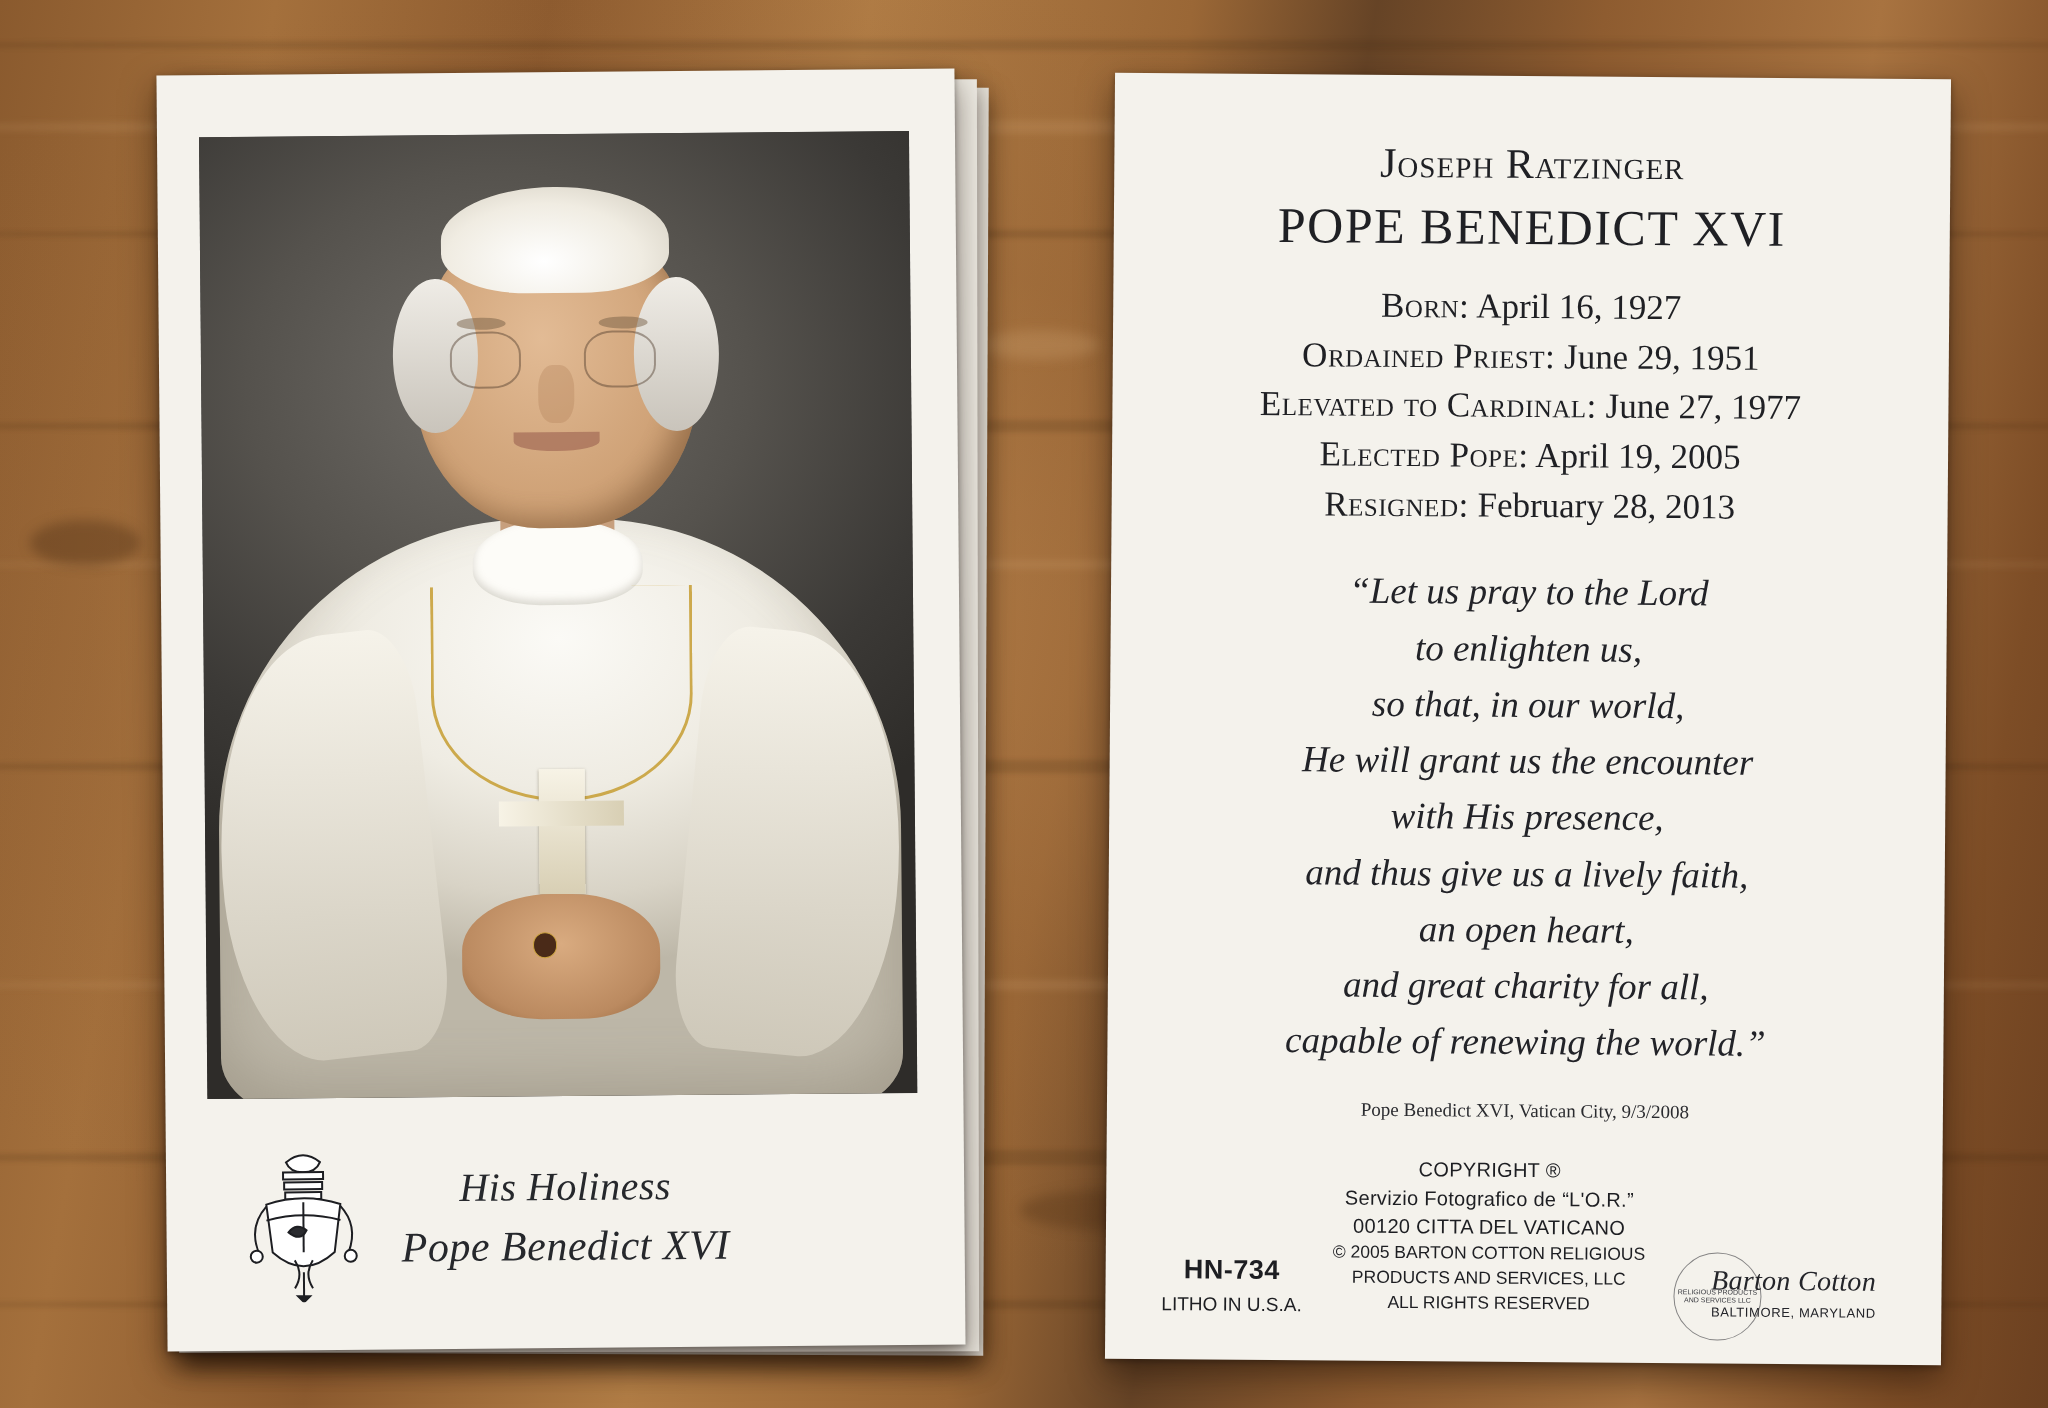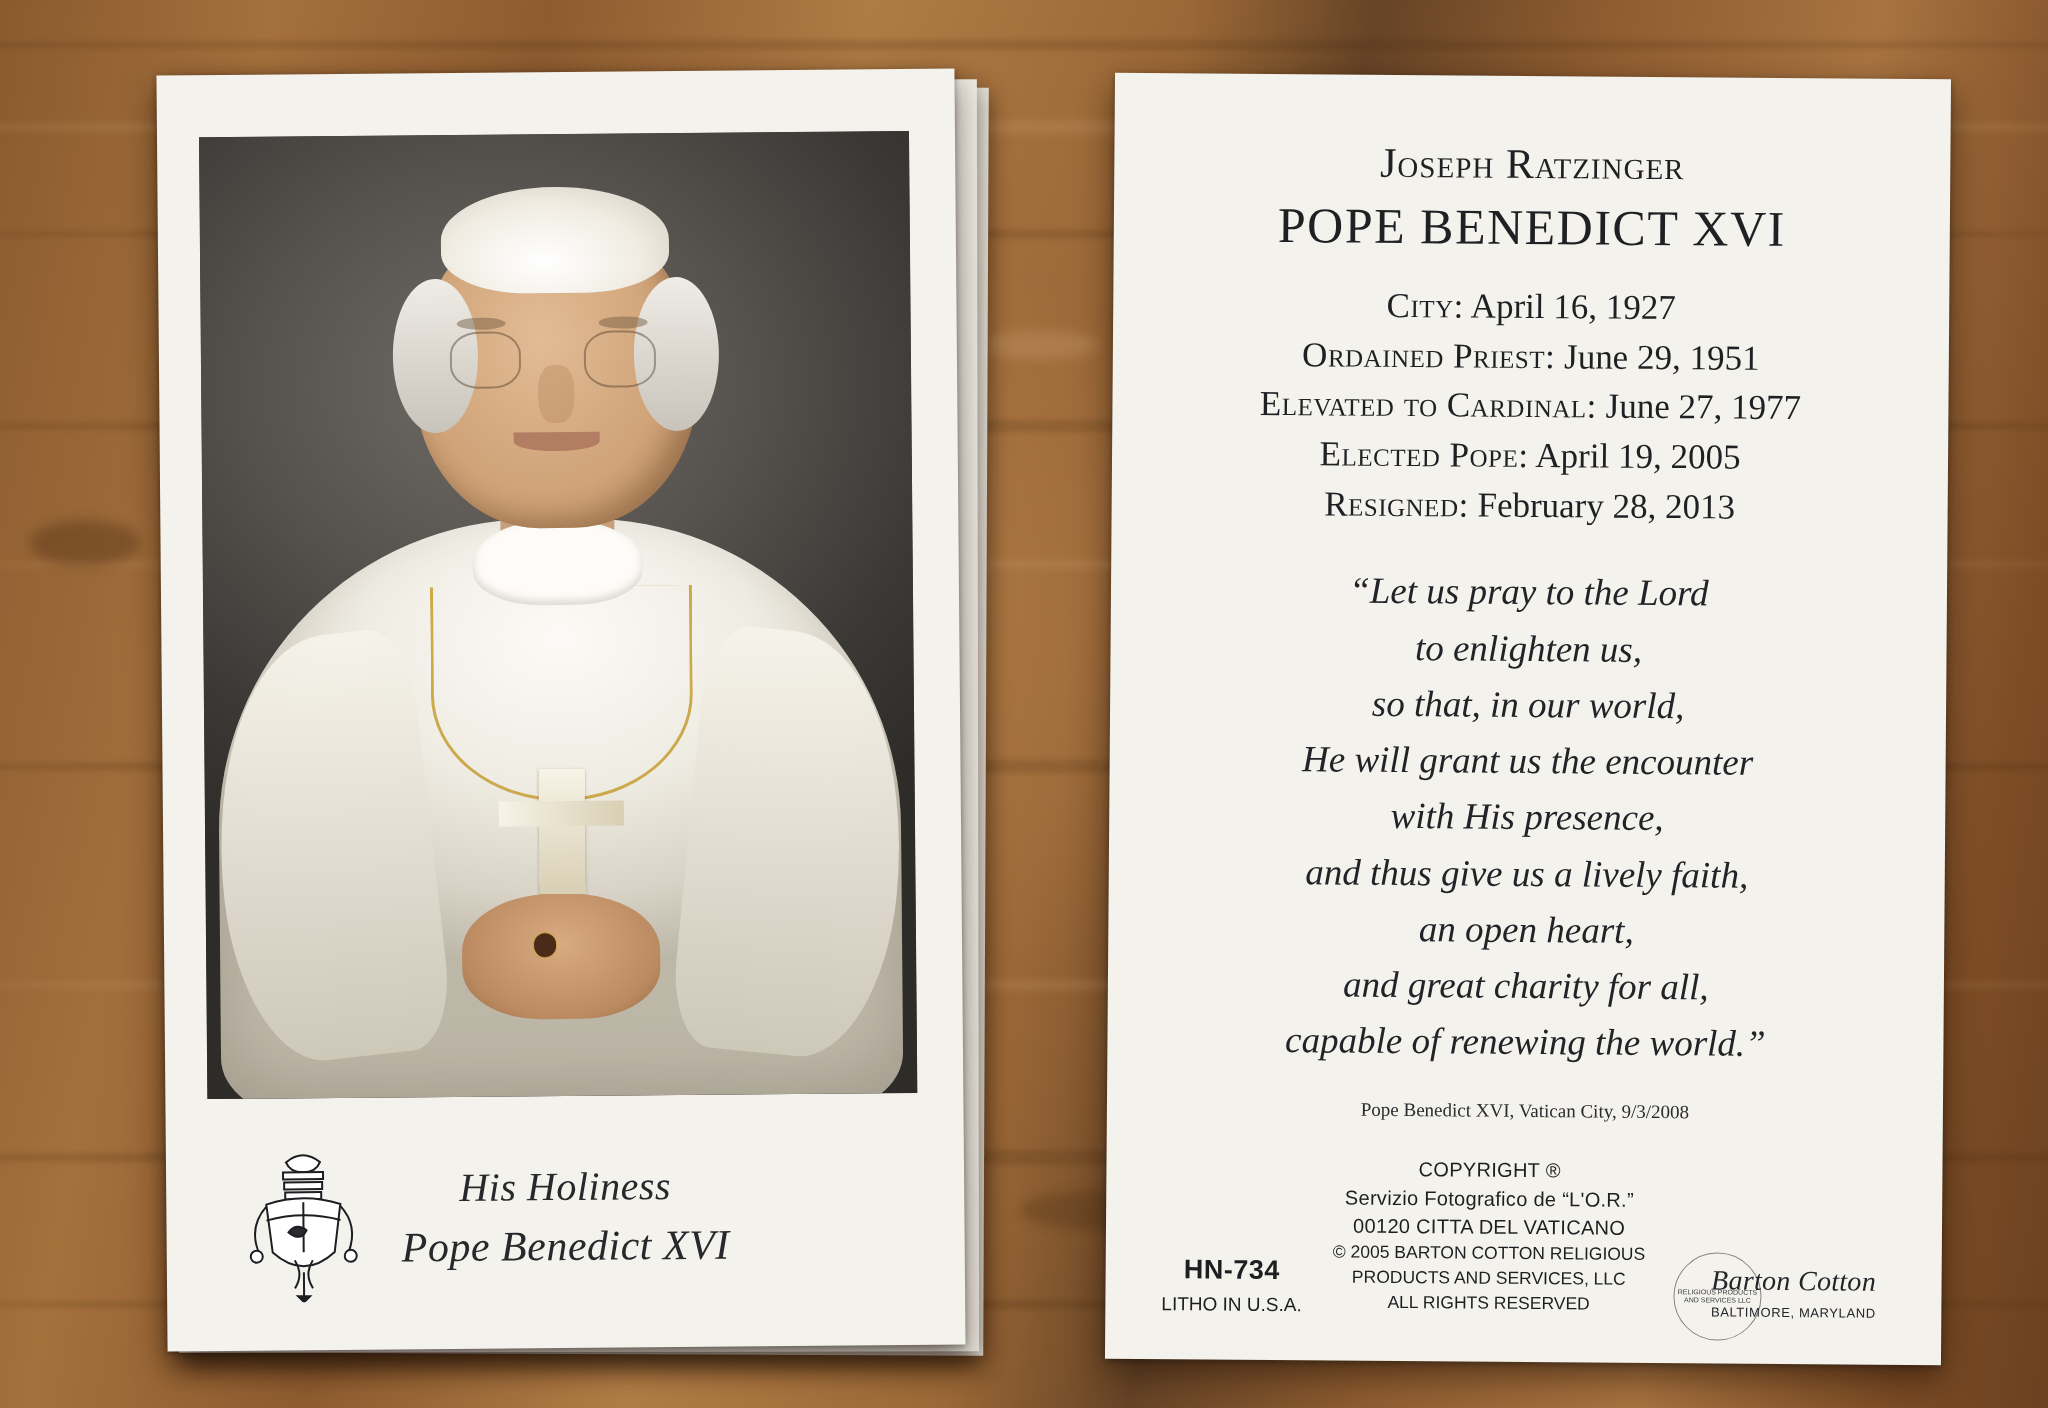--- a/index.html
+++ b/index.html
@@ -474,21 +474,21 @@
   </div>
 
   <div class="card" id="back-card">
     <div class="back-inner">
 
       <div class="name-small">Joseph Ratzinger</div>
       <div class="name-big">POPE BENEDICT XVI</div>
 
       <div class="facts">
         <div class="fact">
-          <span class="lbl">City:</span>
+          <span class="lbl">Born:</span>
           <span>April 16, 1927</span>
         </div>
         <div class="fact">
           <span class="lbl">Ordained Priest:</span>
           <span>June 29, 1951</span>
         </div>
         <div class="fact">
           <span class="lbl">Elevated to Cardinal:</span>
           <span>June 27, 1977</span>
         </div>

